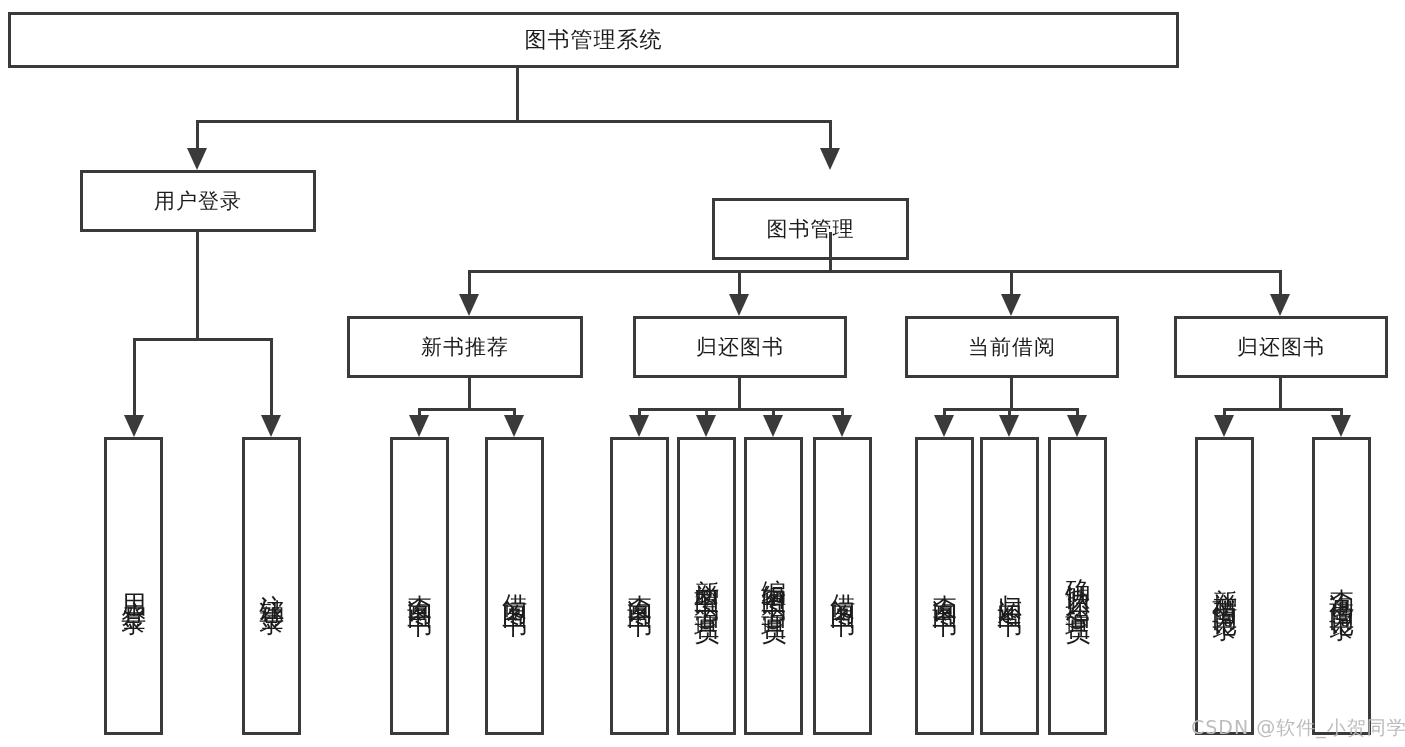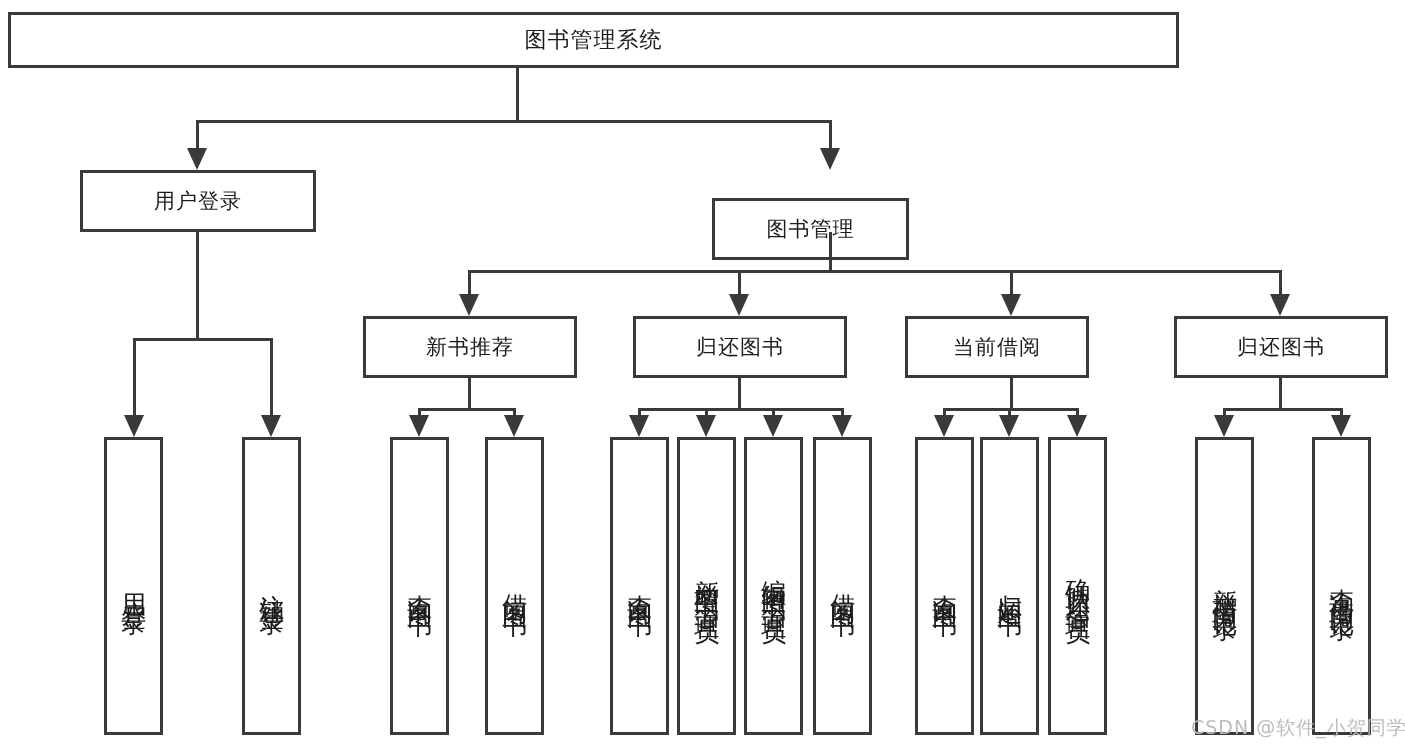--- a/index.html
+++ b/index.html
@@ -87,27 +87,27 @@
   <div class="hline" style="left:468px; top:270px; width:814px;"></div>
   <div class="vline" style="left:468px; top:270px; height:25px;"></div>
   <div class="arrow" style="left:459px; top:294px;"></div>
   <div class="vline" style="left:738px; top:270px; height:25px;"></div>
   <div class="arrow" style="left:729px; top:294px;"></div>
   <div class="vline" style="left:1010px; top:270px; height:25px;"></div>
   <div class="arrow" style="left:1001px; top:294px;"></div>
   <div class="vline" style="left:1279px; top:270px; height:25px;"></div>
   <div class="arrow" style="left:1270px; top:294px;"></div>
 
-  <div class="box hbox" style="left:363px; top:316px; width:214px; height:62px;">
+  <div class="box hbox" style="left:347px; top:316px; width:236px; height:62px;">
     <span>新书推荐</span>
   </div>
   <div class="box hbox" style="left:633px; top:316px; width:214px; height:62px;">
     <span>归还图书</span>
   </div>
-  <div class="box hbox" style="left:905px; top:316px; width:184px; height:62px;">
+  <div class="box hbox" style="left:905px; top:316px; width:214px; height:62px;">
     <span>当前借阅</span>
   </div>
   <div class="box hbox" style="left:1174px; top:316px; width:214px; height:62px;">
     <span>归还图书</span>
   </div>
 
   <div class="vline" style="left:468px; top:378px; height:30px;"></div>
   <div class="vline" style="left:738px; top:378px; height:30px;"></div>
   <div class="vline" style="left:1010px; top:378px; height:30px;"></div>
   <div class="vline" style="left:1279px; top:378px; height:30px;"></div>

